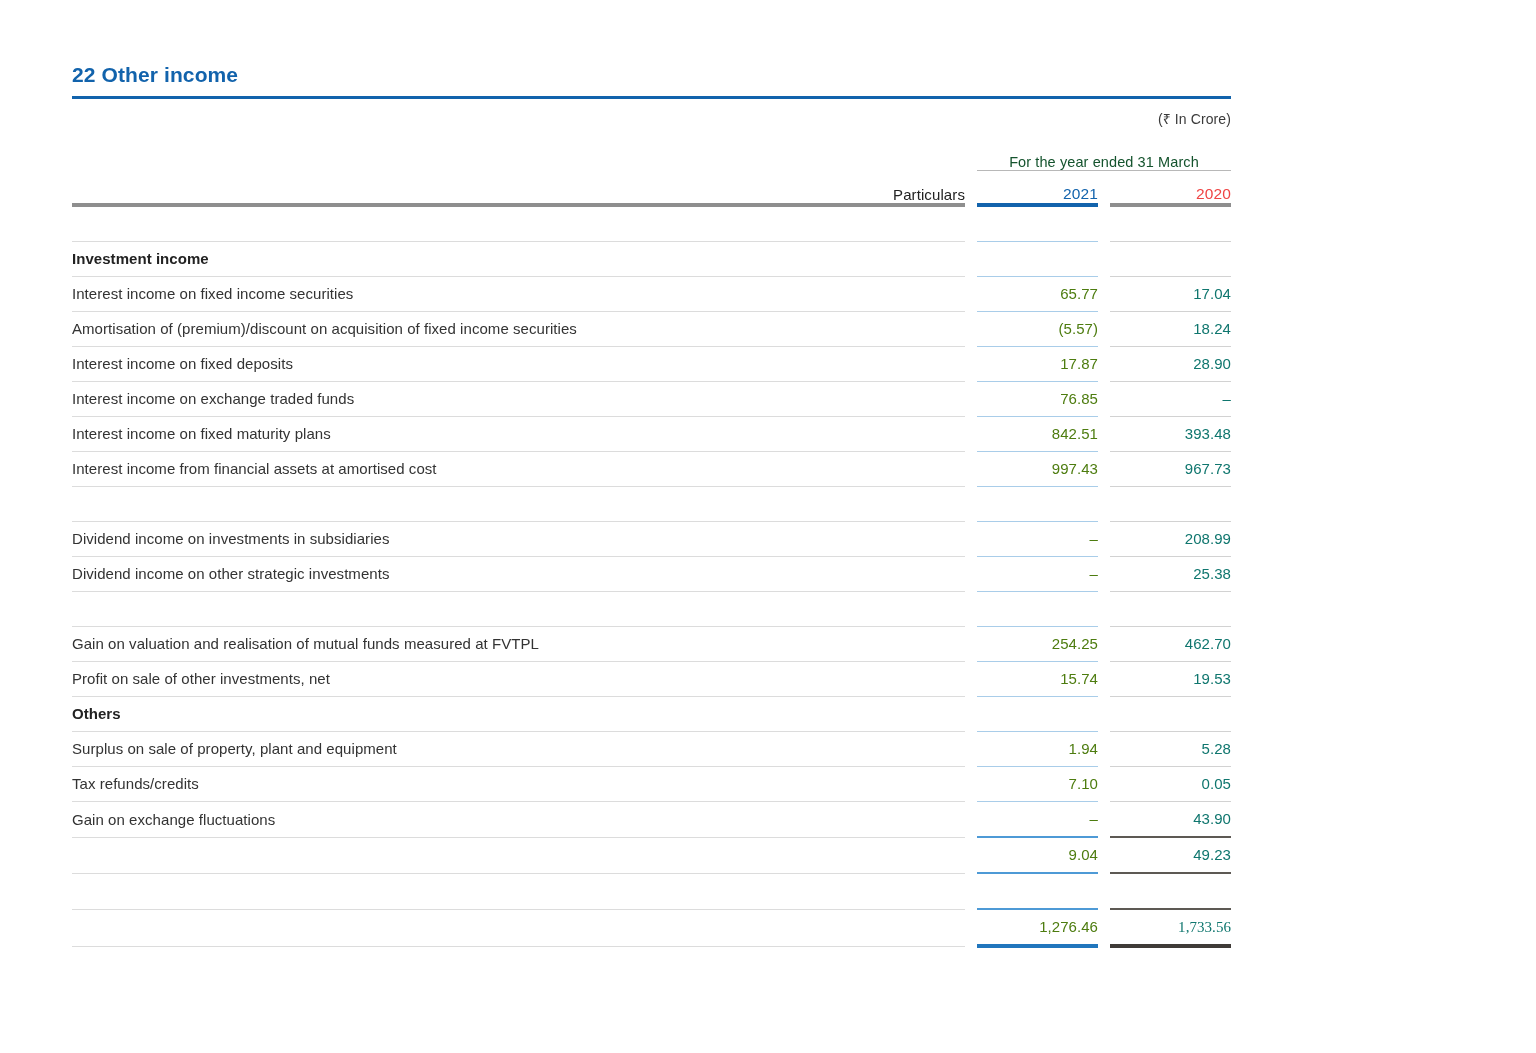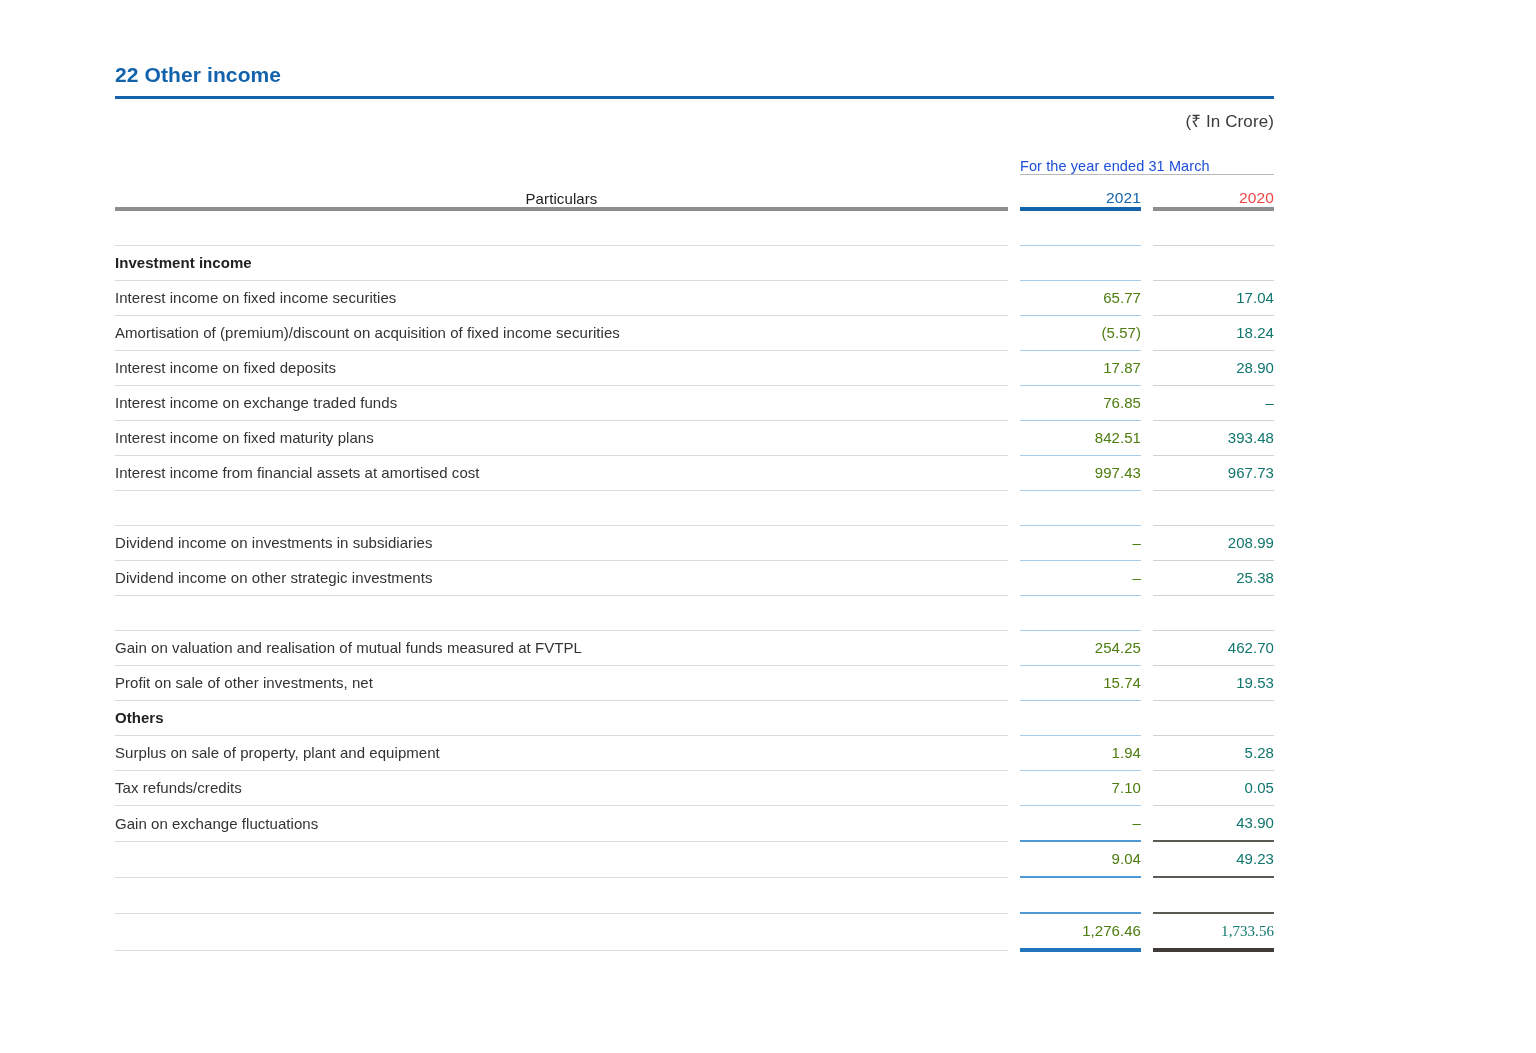--- a/index.html
+++ b/index.html
@@ -14,21 +14,20 @@
     color: #333333;
     -webkit-font-smoothing: antialiased;
   }
 
   .page {
     position: relative;
     width: 1303px;
     height: 1053px;
     box-sizing: border-box;
     padding: 0 72px;
-    margin-left: 43px;
   }
 
   
   .note-heading {
     font-size: 21px;
     font-weight: bold;
     color: #1263ac;
     letter-spacing: 0.1px;
     padding-top: 62px;
     line-height: 1.2;
@@ -38,21 +37,21 @@
   .heading-rule {
     margin-top: 9px;
     height: 3px;
     background: #1263ac;
     width: 100%;
   }
 
   
   .units-note {
     text-align: right;
-    font-size: 17px;
+    font-size: 14px;
     color: #3a3a3a;
     padding-top: 10px;
     letter-spacing: 0.1px;
   }
 
   
   table.fin {
     width: 100%;
     border-collapse: collapse;
     table-layout: fixed;
@@ -64,36 +63,37 @@
   table.fin col.c-y2   { width: 121px; }
 
   table.fin td, table.fin th {
     padding: 0;
     vertical-align: bottom;
     font-weight: normal;
   }
 
   
   .hdr-span {
+    text-align: center;
     font-size: 14.5px;
-    color: #1d4ed8;
+    color: #14532d;
     height: 30px;
     vertical-align: bottom;
     padding-bottom: 5px;
     border-bottom: 1px solid #b8b8b8;
     letter-spacing: 0.1px;
   }
 
   .hdr-row td { height: 34px; }
 
   .th-part {
     font-size: 15px;
     font-weight: bold;
     color: #222222;
-    text-align: center;
+    text-align: right;
     padding-bottom: 6px;
     border-bottom: 4px solid #8e8e8e;
     letter-spacing: 0.1px;
   }
   .th-y1 {
     font-size: 15.5px;
     font-weight: bold;
     color: #1263ac;
     text-align: right;
     padding-bottom: 6px;

